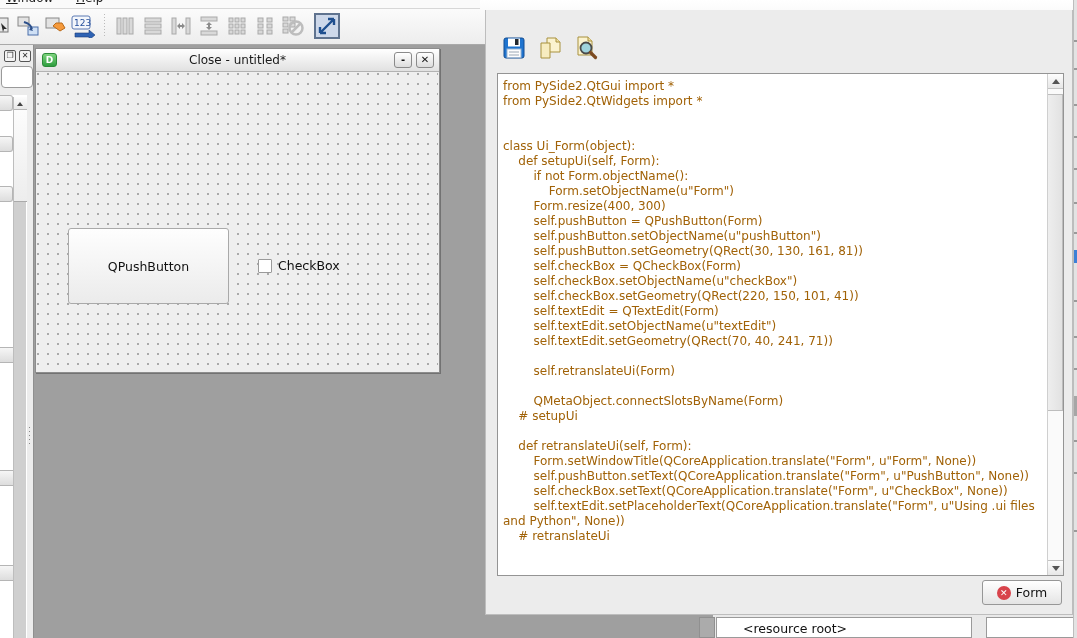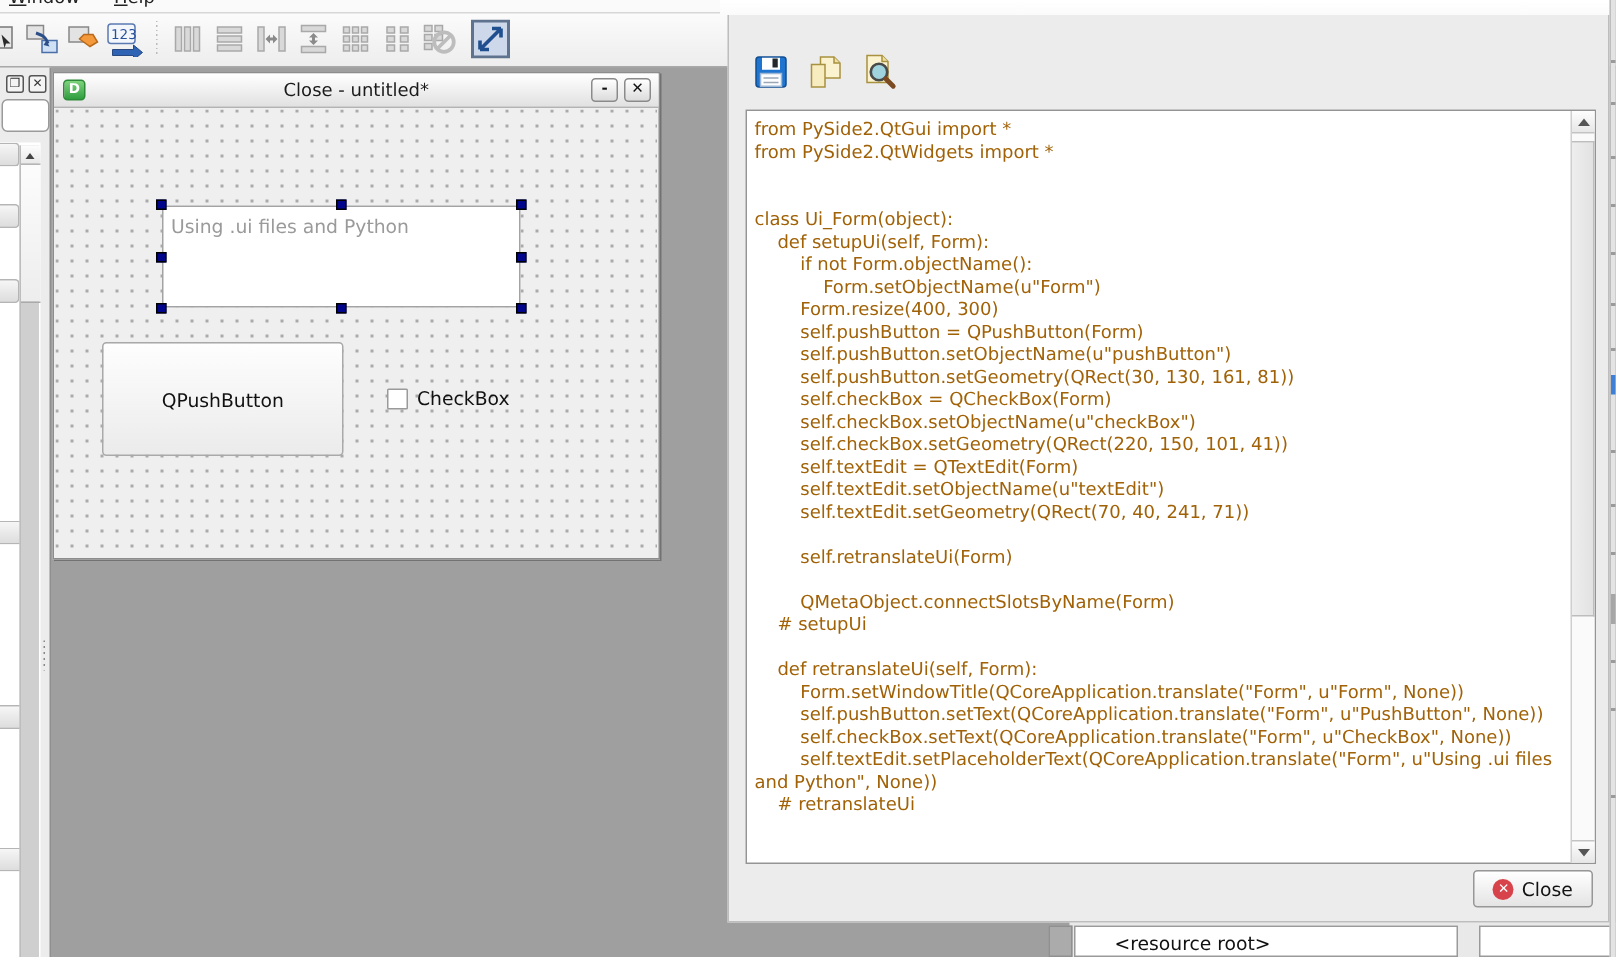--- a/index.html
+++ b/index.html
@@ -258,33 +258,20 @@
 </div>
 
 <div class="formwin">
   <div class="formtitle">
     <span class="form-ico">D</span>
     <span class="t">Close - untitled*</span>
     <span class="winbtn min">-</span>
     <span class="winbtn cls">✕</span>
   </div>
   <div class="canvas">
-    <div class="tedit-frame">
-      <div class="tedit">
-        <span class="ph">Using .ui files and Python</span>
-      </div>
-      <span class="hdl l t"></span>
-      <span class="hdl c t"></span>
-      <span class="hdl r t"></span>
-      <span class="hdl l m"></span>
-      <span class="hdl r m"></span>
-      <span class="hdl l b"></span>
-      <span class="hdl c b"></span>
-      <span class="hdl r b"></span>
-    </div>
     <div class="pbtn">QPushButton</div>
     <div class="cbx">
       <span class="box"></span>
       <span class="lbl">CheckBox</span>
     </div>
   </div>
 </div>
 
 <div class="dialog">
   <div class="dlg-toolbar">
@@ -347,21 +334,21 @@
 and Python", None))
     # retranslateUi</pre>
     <div class="vscroll">
       <div class="sbtn up"></div>
       <div class="sthumb"></div>
       <div class="sbtn dn"></div>
     </div>
   </div>
   <div class="closebtn">
     <span class="xcirc">✕</span>
-    <span>Close</span>
+    <span>Form</span>
   </div>
 </div>
 
 <div class="res-strip"></div>
 <div class="res-corner"></div>
 <div class="res-panel a">
   <span class="txt">&lt;resource root&gt;</span>
 </div>
 <div class="res-panel b"></div>
 

